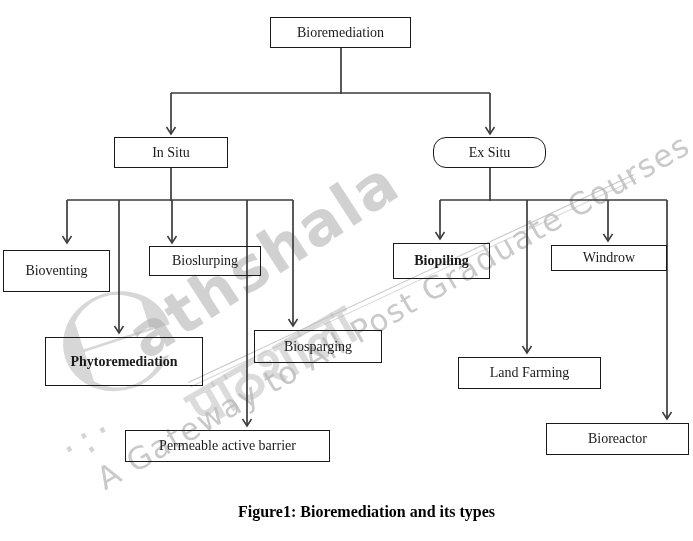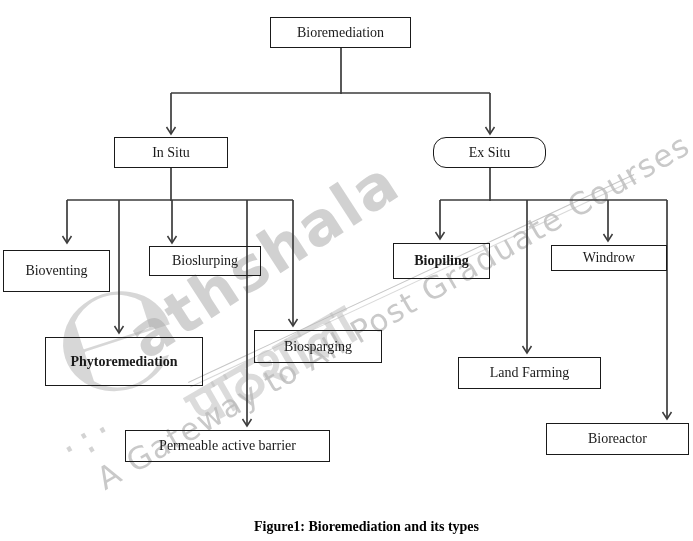--- a/index.html
+++ b/index.html
@@ -71,21 +71,21 @@
     font-size:14px;color:#1a1a1a;
     box-sizing:border-box;
     white-space:nowrap;
   }
   .node.bold{font-weight:bold;}
   
   .caption{
     position:absolute;z-index:2;
     left:40px;top:503px;width:653px;
     text-align:center;
-    font-size:14px;font-weight:bold;color:#000000;margin-top:16px;
+    font-size:16px;font-weight:bold;color:#000000;
   }
 </style>
 </head>
 <body>
 
 <div class="stage">
 
   <span class="wm wm-logo">℮</span>
   <span class="wm wm-logo-dots">·:·</span>
   <span class="wm wm-brand">athshala</span>

